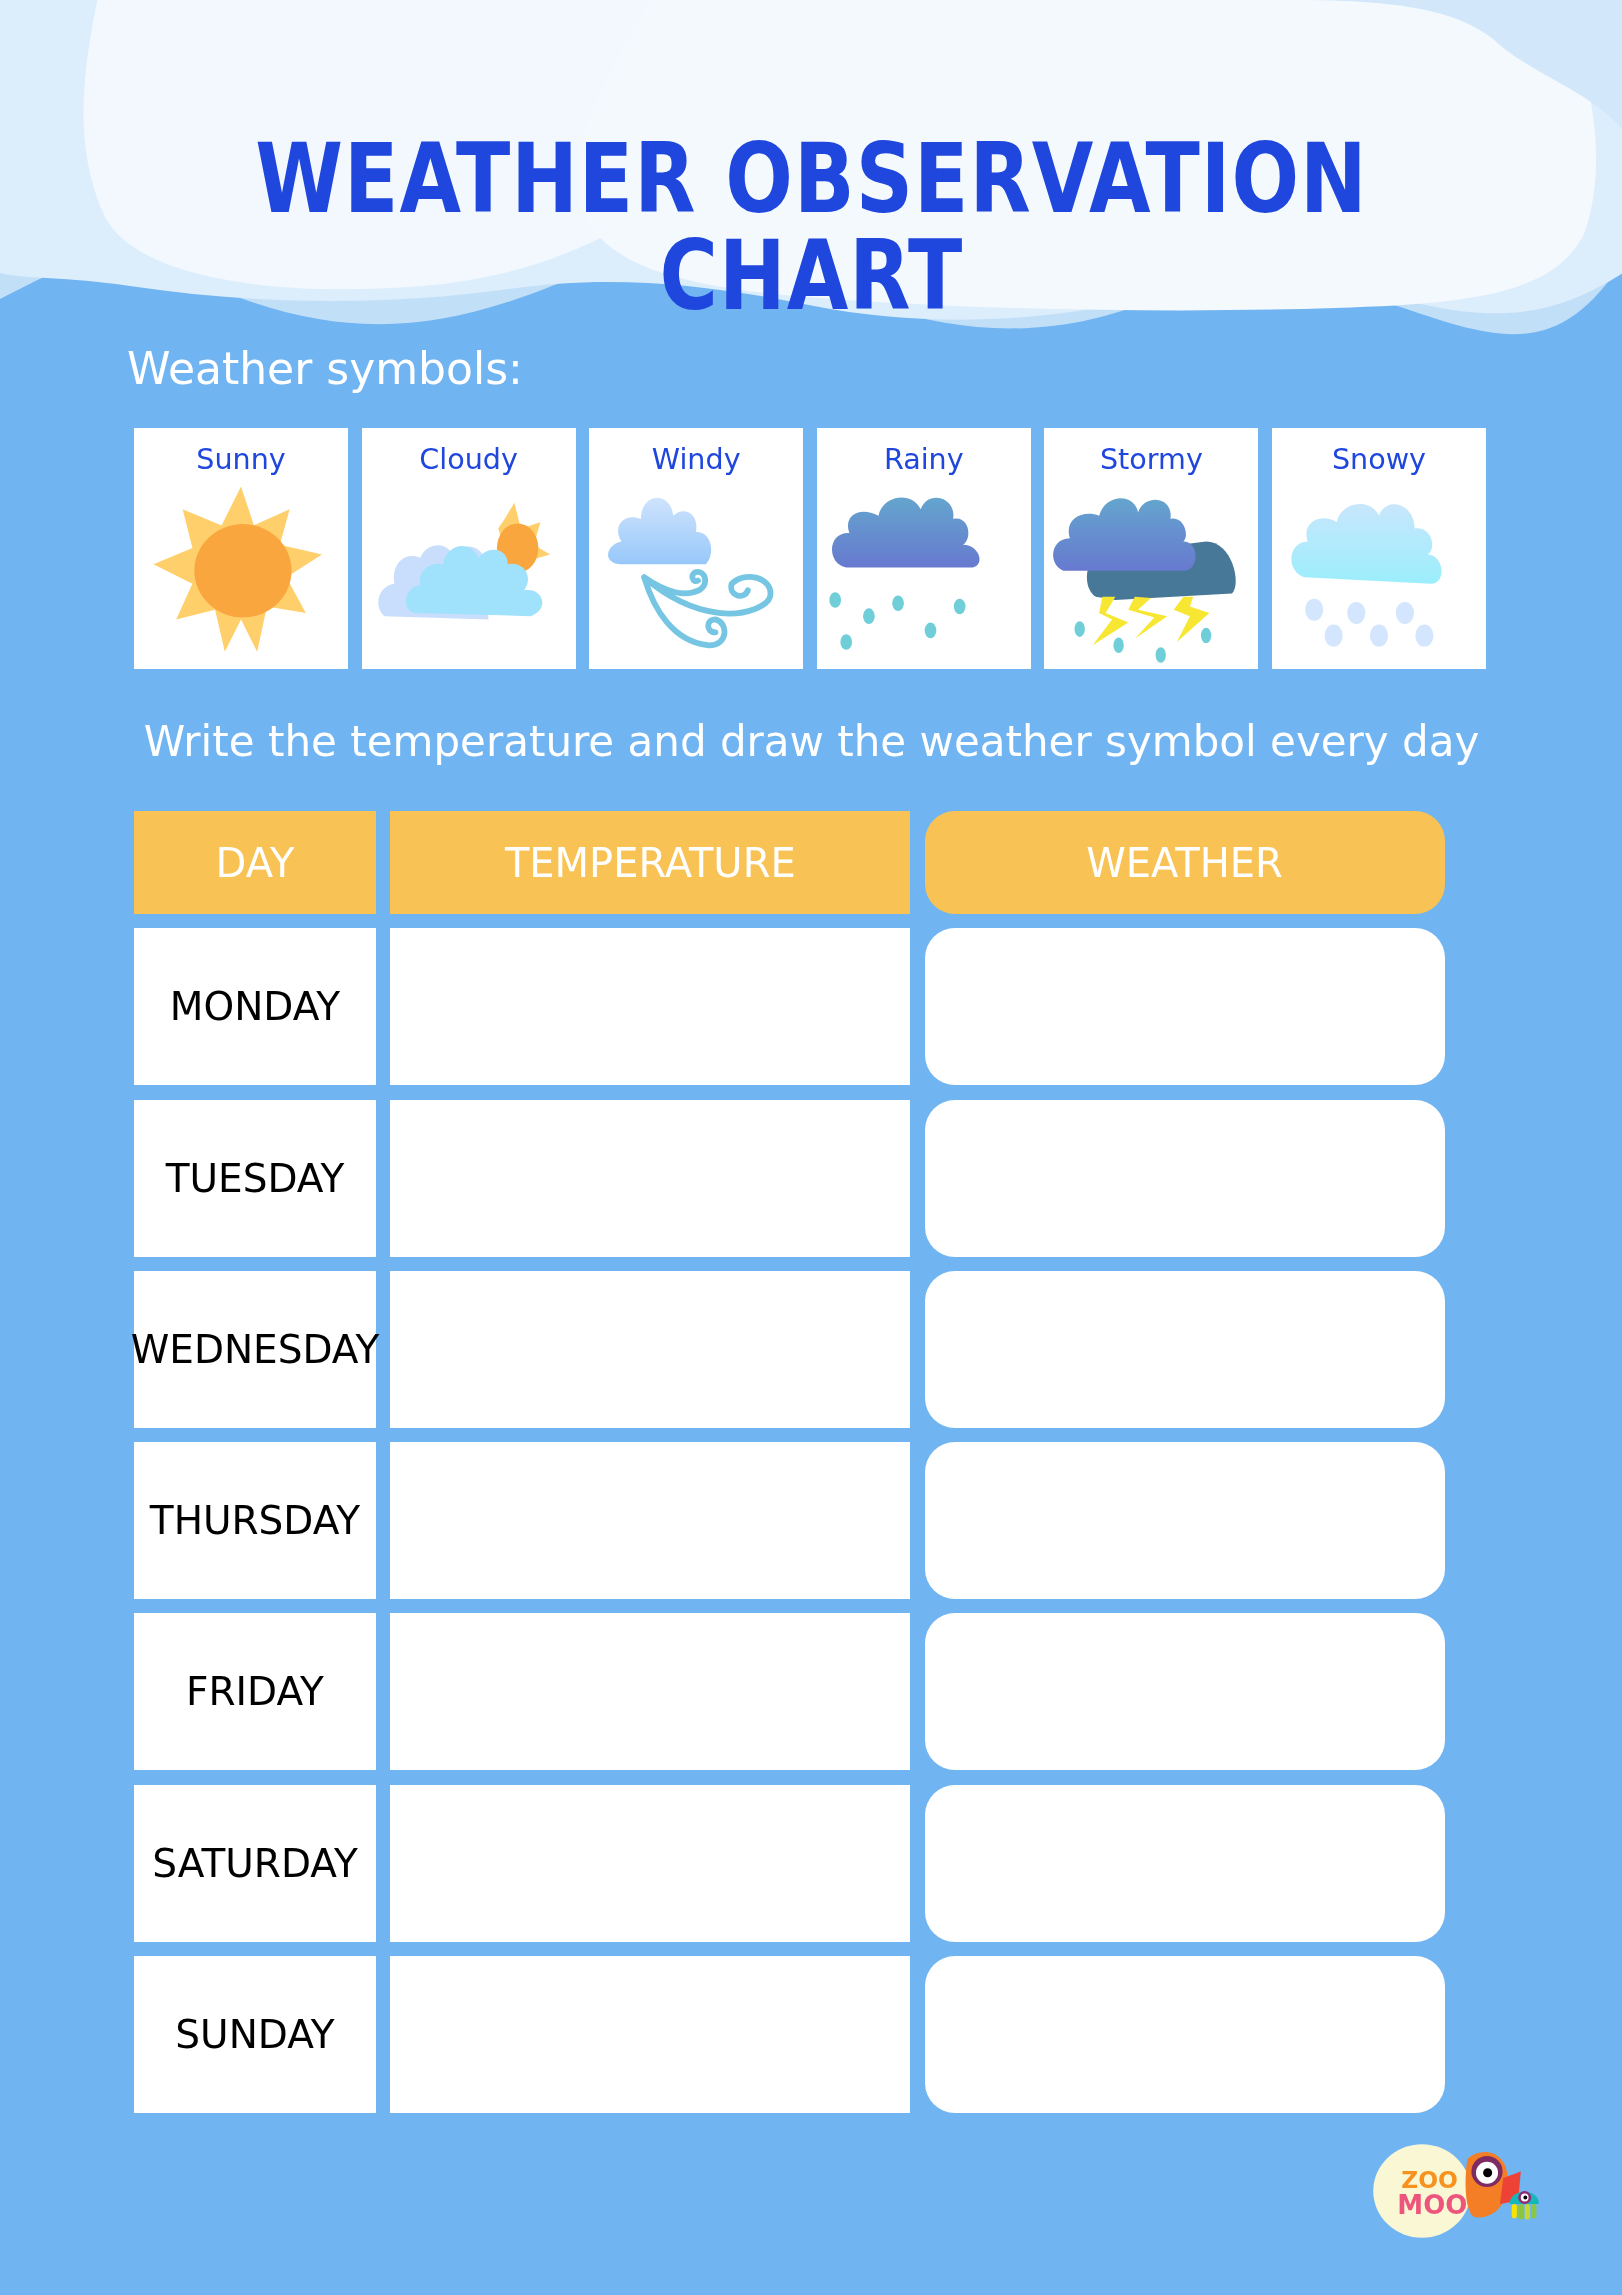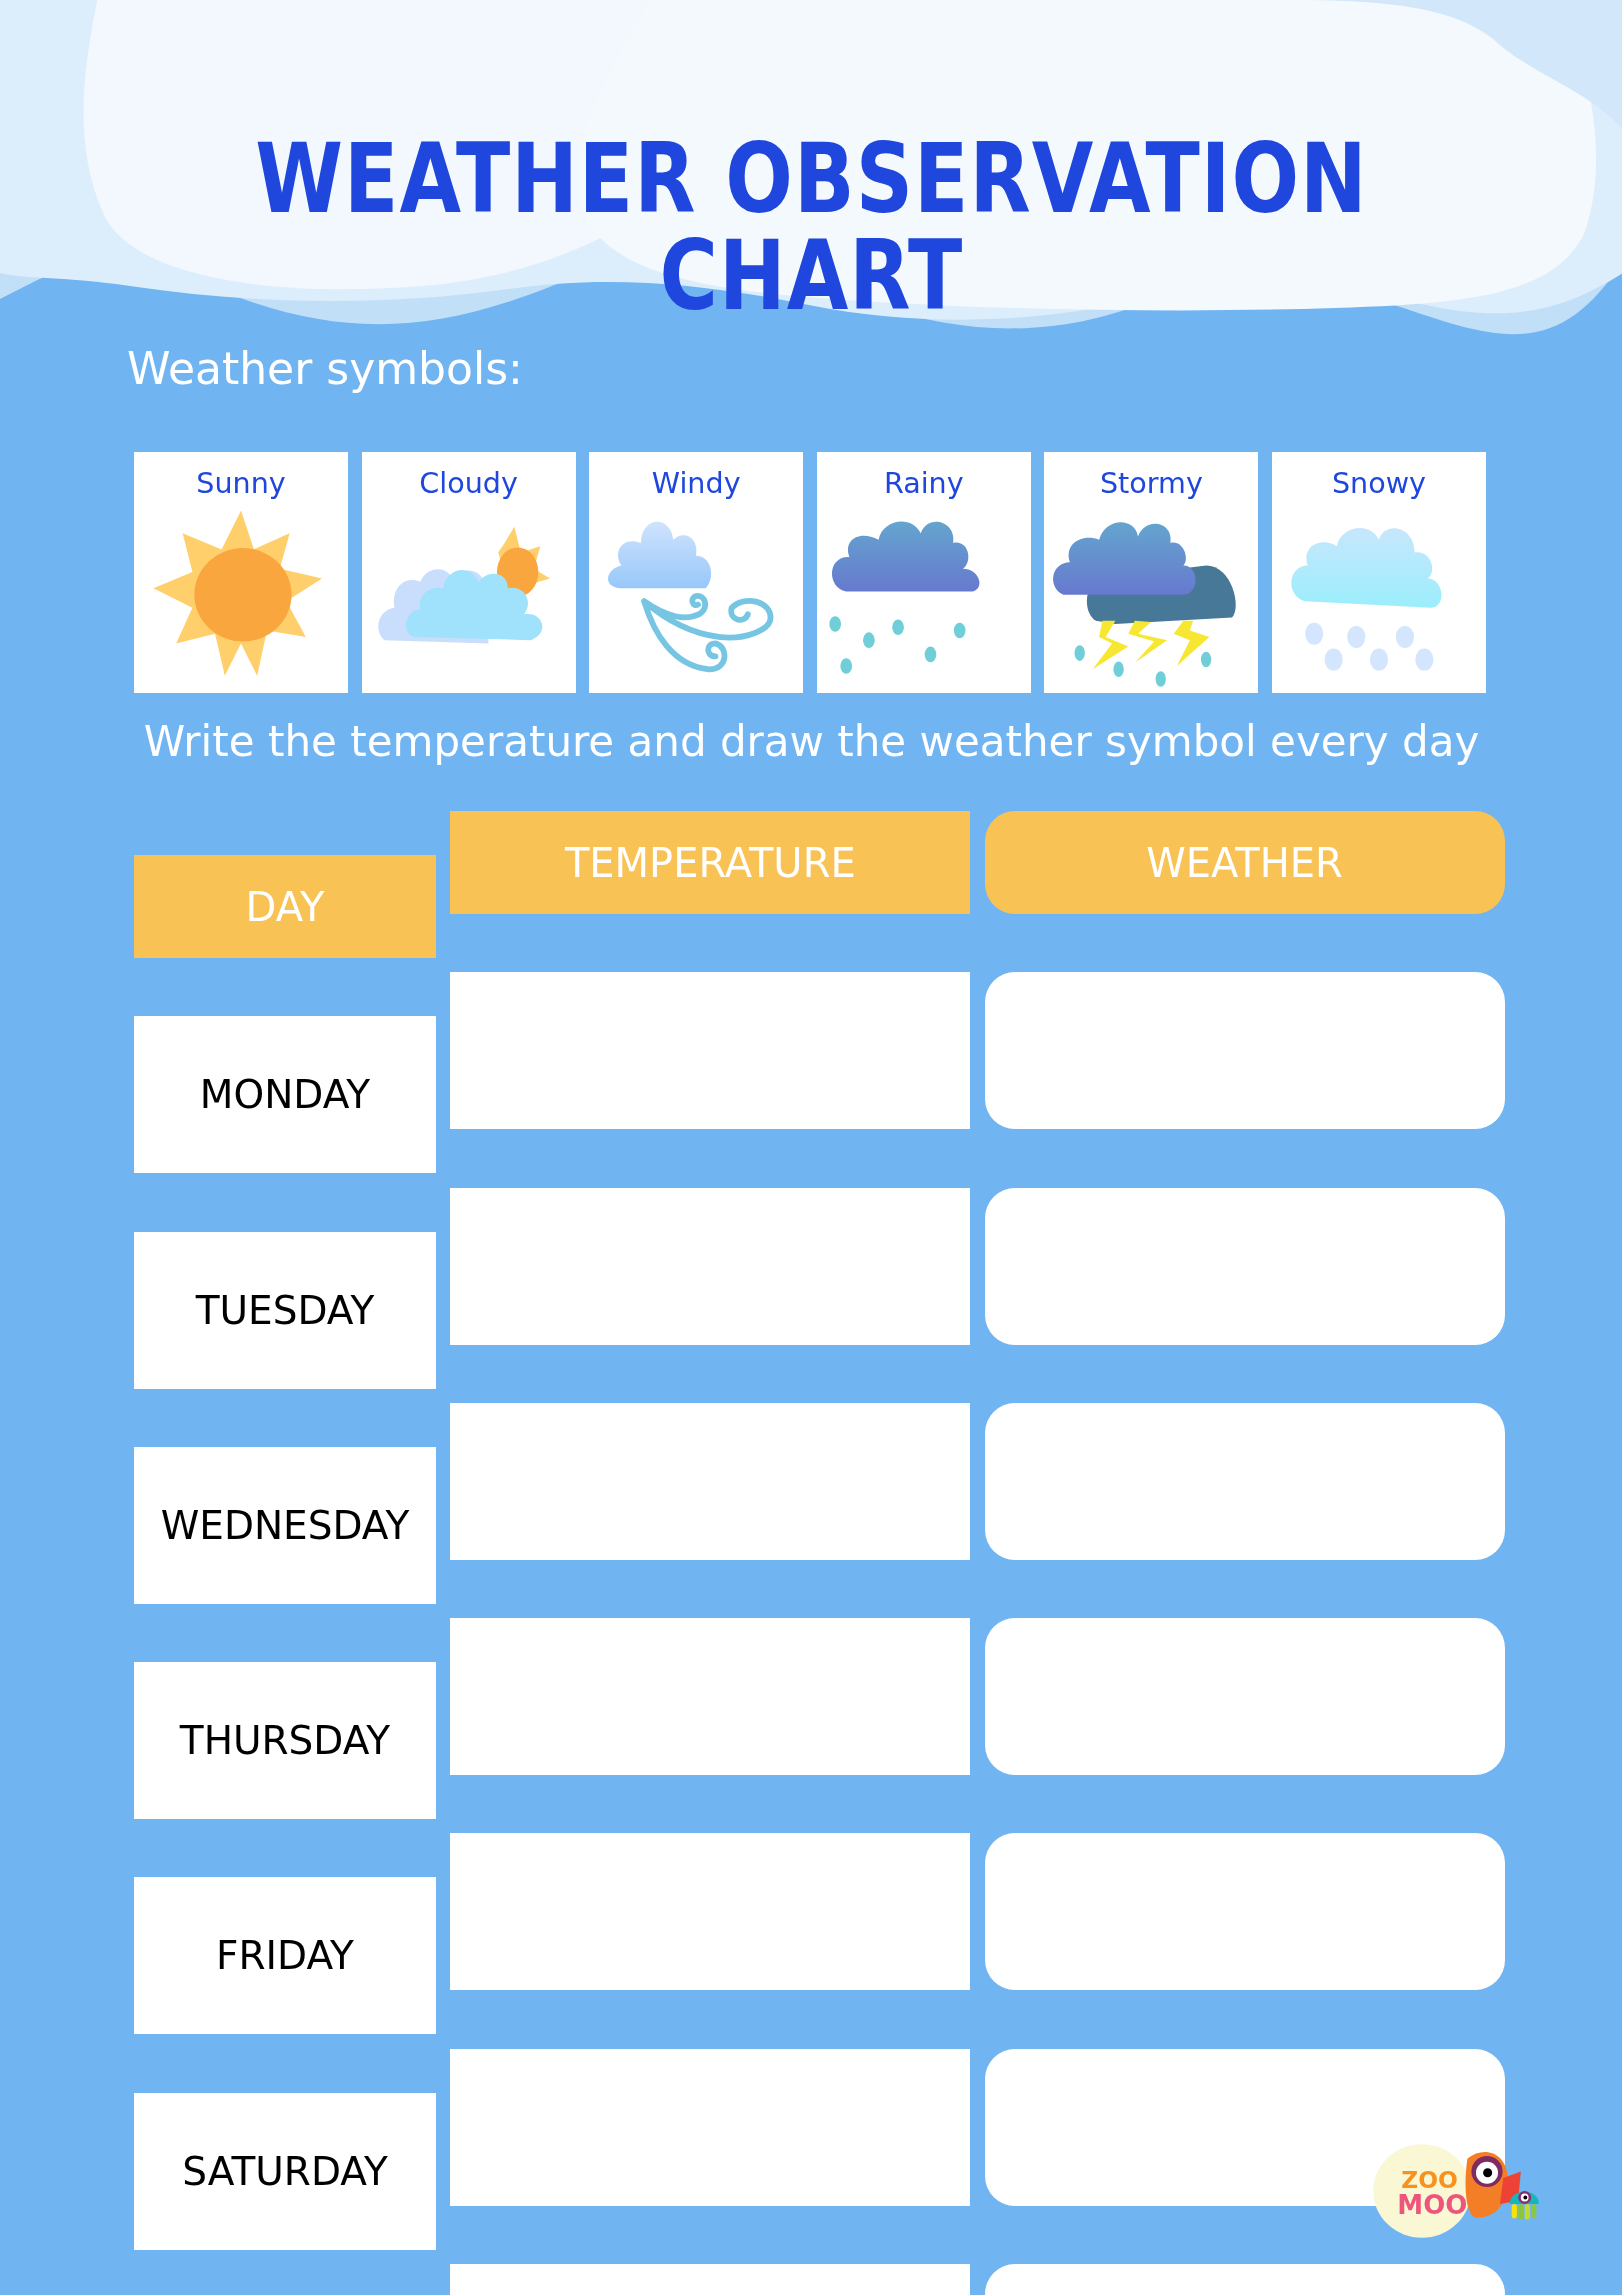--- a/index.html
+++ b/index.html
@@ -4,29 +4,29 @@
 <style>
   html, body { margin:0; padding:0; }
   body { width:1623px; height:2295px; background:#70B4F2; position:relative; overflow:hidden;
          font-family:"DejaVu Sans", "Liberation Sans", sans-serif; }
   .clouds { position:absolute; left:0; top:0; width:1623px; height:364px; }
   .title { position:absolute; left:0; top:130px; width:1623px; text-align:center;
            color:#1F47DD; font-size:97px; font-weight:bold; letter-spacing:1.3px;
            transform:scaleX(0.82); transform-origin:center; line-height:1; }
   .symbols-label { position:absolute; left:127px; top:343px; color:#fff; font-size:44px;text-align:right; }
   .cards { position:absolute; left:134px; top:428px; display:flex; gap:13.6px; }
-  .card { width:214px; height:241px; background:#fff; position:relative;margin-top:24px; }
+  .card { width:214px; height:241px; background:#fff; position:relative; }
   .card-label { position:absolute; top:14.3px; left:0; width:100%; text-align:center; color:#1F47DD; font-size:28.6px; }
   .card svg { position:absolute; left:0; top:52px; width:214px; height:188px; }
   .instruction { position:absolute; left:0; top:717px; width:1623px; text-align:center; color:#fff; font-size:42px; }
   .table { position:absolute; left:134px; top:811px; }
   .trow { display:flex; gap:14.3px; margin-bottom:14.3px; }
   .hcell { height:103px; background:#F8C254; color:#fff; font-size:40px; display:flex; align-items:center; justify-content:center; }
   .cell { height:157px; background:#fff; display:flex; align-items:center; justify-content:center; }
-  .c-day { width:302px;margin-top:44px; } .c-temp { width:520px; } .c-wx { width:520px;border-radius:30px; }
+  .c-day { width:242px; } .c-temp { width:520px; } .c-wx { width:520px;border-radius:30px; }
   .day-label { color:#000000; font-size:39px; }
   .logo { position:absolute; left:1370px; top:2139px; width:195px; height:104px; }
 </style>
 </head>
 <body>
 
 <svg class="clouds" viewBox="0 0 2500 560" preserveAspectRatio="none">
   <rect x="0" y="0" width="2500" height="560" fill="#70B4F2"></rect>
   <path d="M0,0 H2500 V400 C2400,560 2300,520 2150,470 C2000,420 1900,400 1800,450 C1650,520 1500,520 1350,470 C1150,400 1000,380 850,440 C650,520 500,520 300,430 C150,370 80,420 0,460 Z" fill="#C2DFF8"></path>
   <path d="M0,0 H2500 V420 C2420,470 2340,500 2200,470 C2050,440 1950,420 1800,450 C1650,490 1450,510 1250,470 C1100,440 950,420 780,445 C600,470 400,470 200,440 C100,425 40,430 0,420 Z" fill="#DCEDFC"></path>

